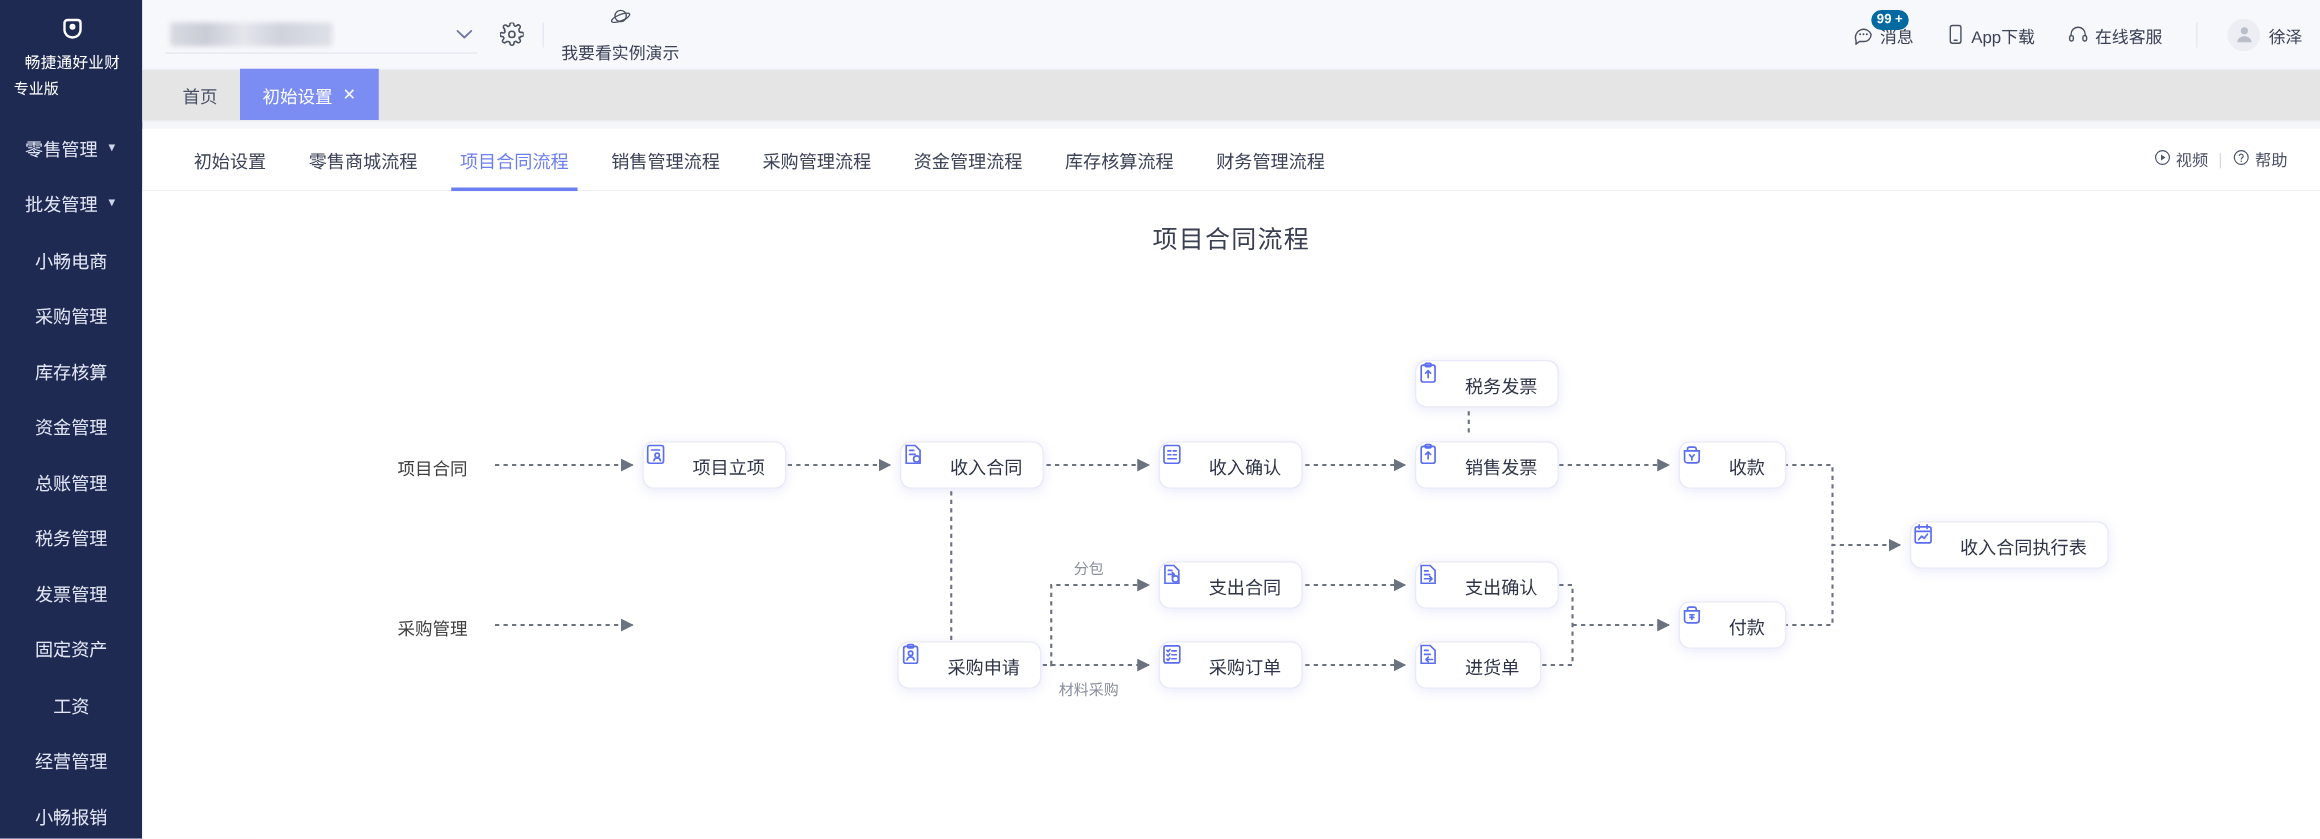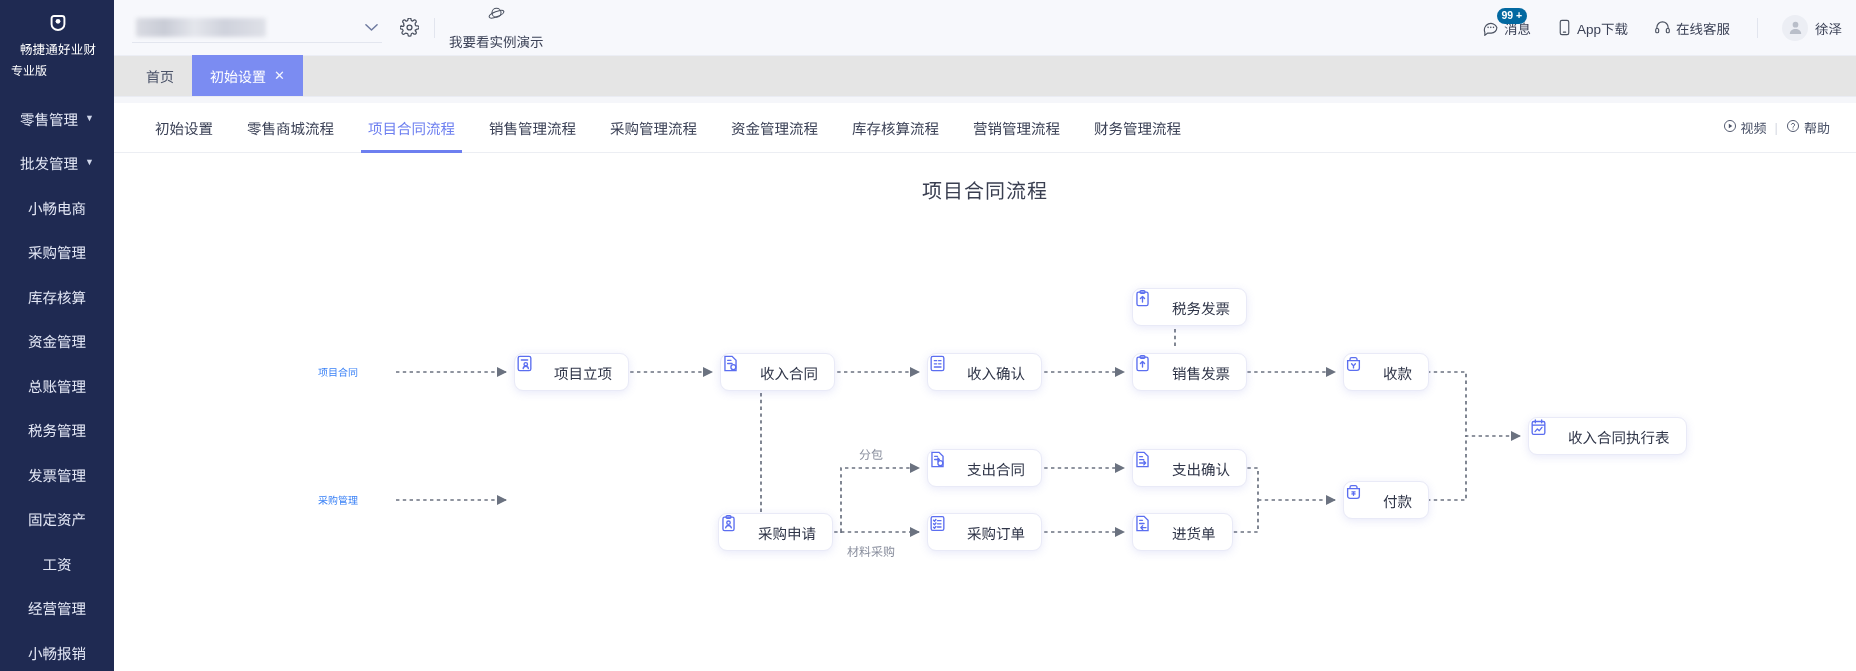--- a/index.html
+++ b/index.html
@@ -100,21 +100,21 @@
   .canvas svg { position:absolute; left:0; top:0; }
 
   .node {
     position:absolute; display:flex; align-items:center; gap:8px;
     background:#ffffff; border:1px solid #e9eaf7; border-radius:9px;
     padding:0 16px 0 12px; height:38px;
     box-shadow:0 2px 9px rgba(110,120,220,.16);
     font-size:14.5px; color:#2f3548; white-space:nowrap; cursor:pointer;
   }
   .node .ico { width:19px; height:19px; flex:0 0 19px; display:flex; align-items:center; justify-content:center;}
-  .rowlabel { position:absolute; font-size:10px; color:#3b82f6; white-space:nowrap; }
+  .rowlabel { position:absolute; font-size:14px; color:#404040; white-space:nowrap; }
   .edgelabel { position:absolute; font-size:12px; color:#8a8f9e; white-space:nowrap; }
 </style>
 </head>
 <body>
 
 <div class="app">
 
   <aside class="sidebar">
     <div class="brand">
       <div class="brand-row">
@@ -268,21 +268,20 @@
 
       <div class="subtabs">
         <div id="subtabs-list" style="display:flex;align-items:center;">
             <div class="subtab">初始设置</div>
             <div class="subtab">零售商城流程</div>
             <div class="subtab active">项目合同流程</div>
             <div class="subtab">销售管理流程</div>
             <div class="subtab">采购管理流程</div>
             <div class="subtab">资金管理流程</div>
             <div class="subtab">库存核算流程</div>
-            <div class="subtab">营销管理流程</div>
             <div class="subtab">财务管理流程</div>
           </div>
         <div class="subtabs-right">
           <span class="sr-item">
             <span>
               <svg width="14" height="14" viewBox="0 0 24 24" fill="none" stroke="#4a5268" stroke-width="1.6">
                 <circle cx="12" cy="12" r="9.5"></circle>
                   <path d="M10 8l6 4-6 4z" fill="#4a5268" stroke="none"></path>
               </svg>
             </span>

